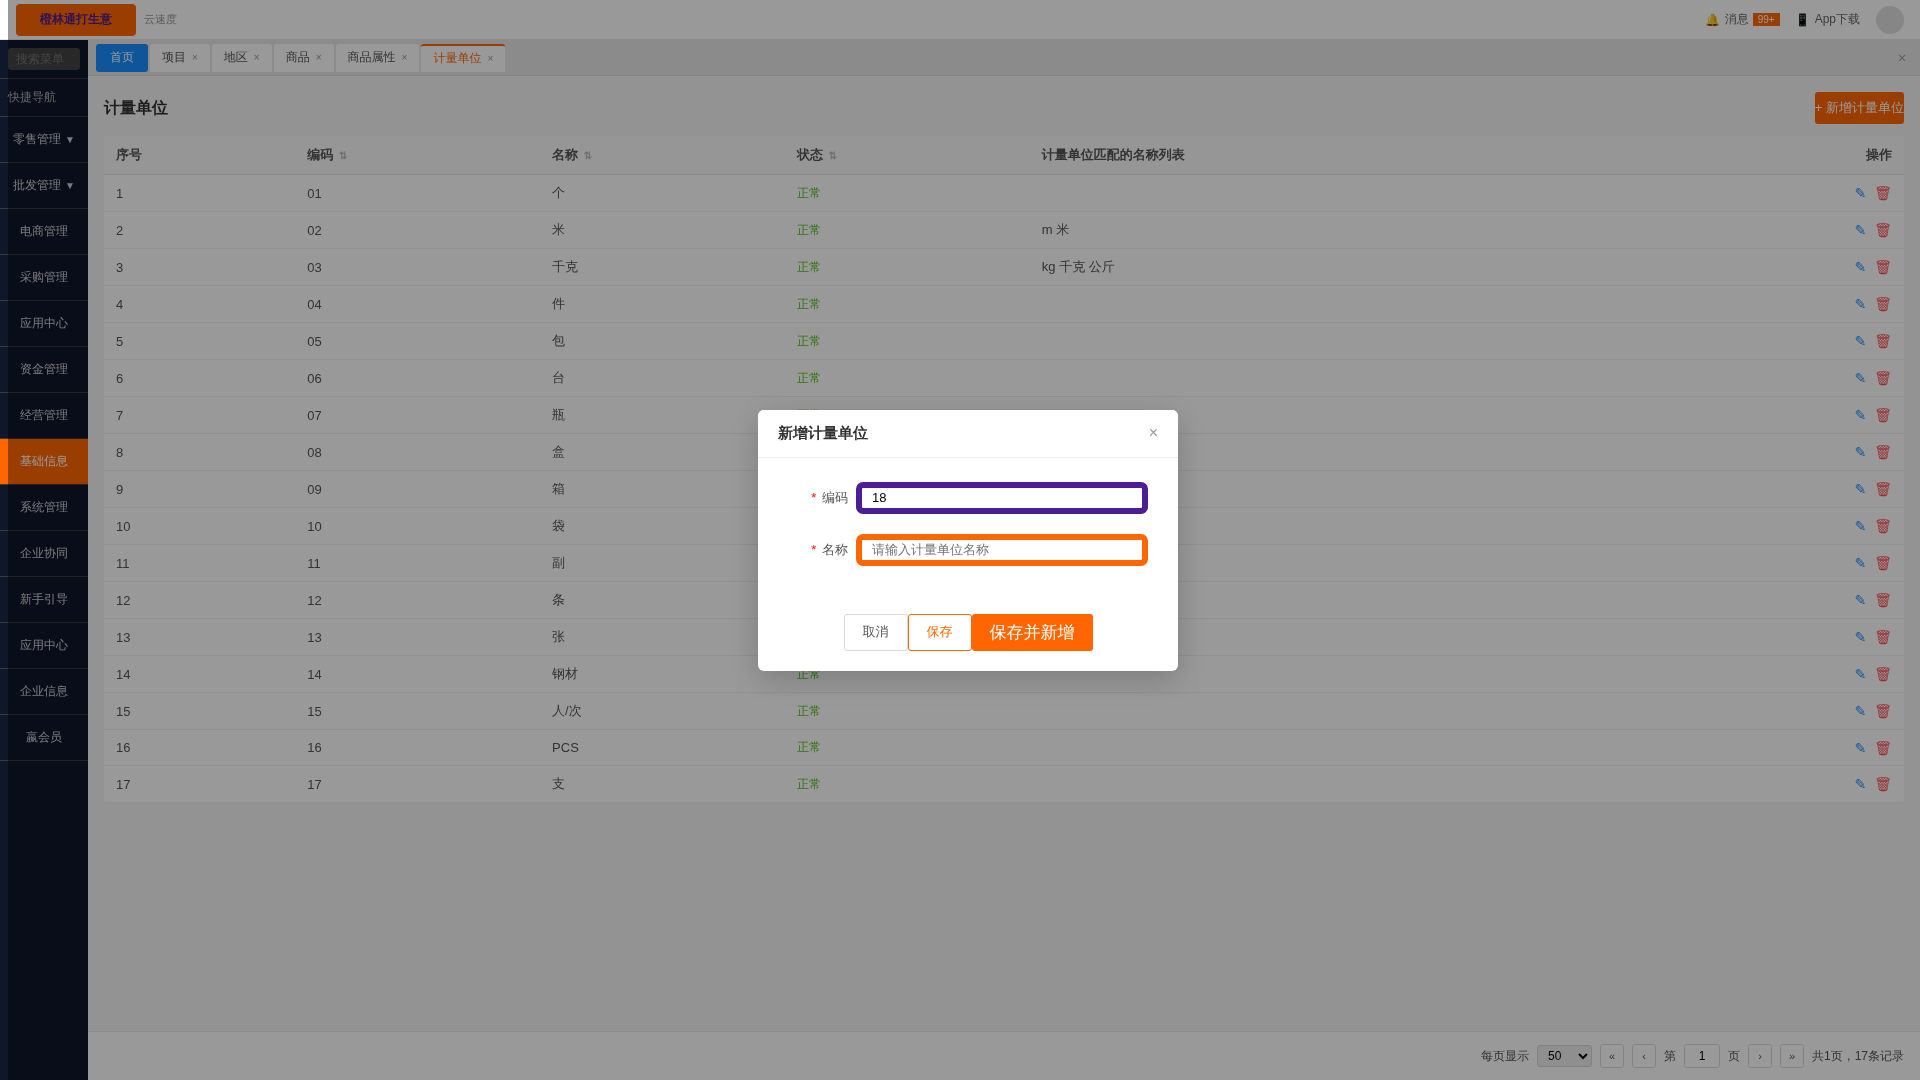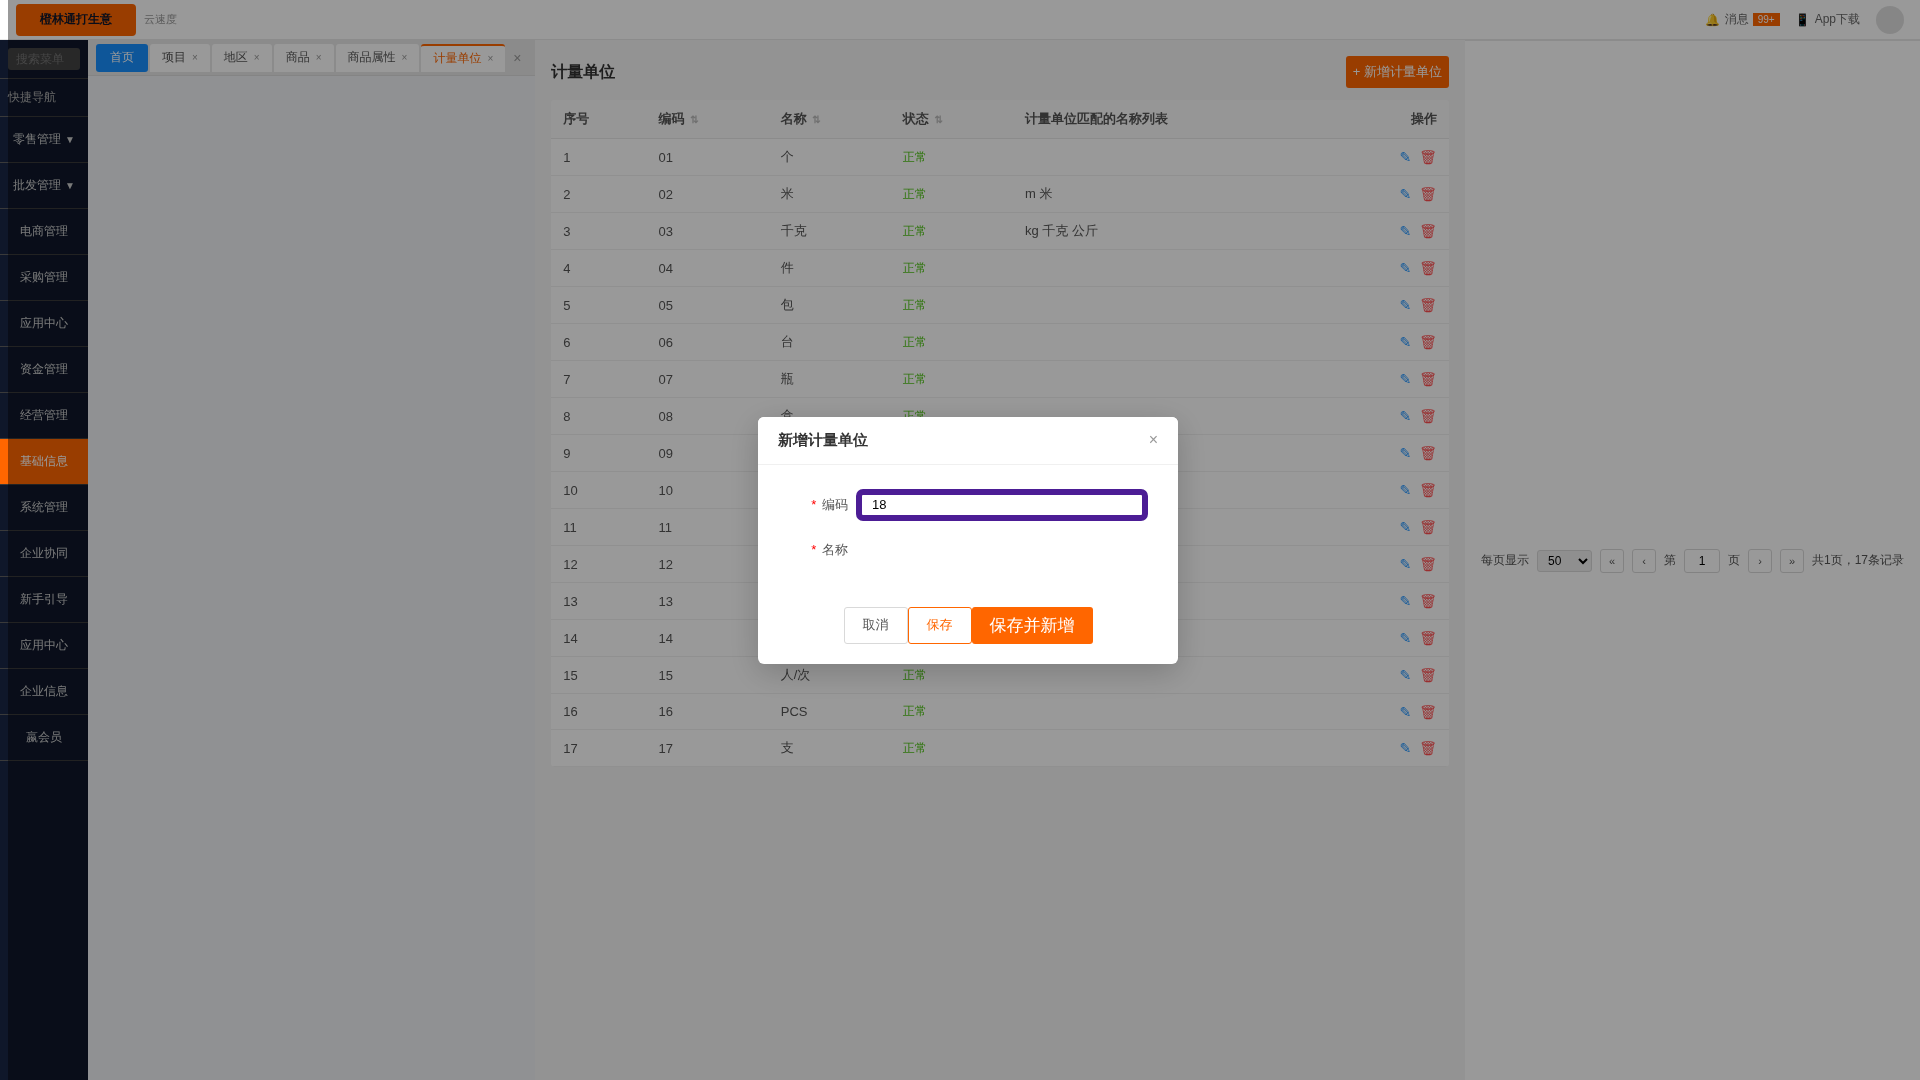--- a/index.html
+++ b/index.html
@@ -21,21 +21,21 @@
       gap: 8px;
     }
     .logo-img {
       width: 120px;
       height: 32px;
       background: #f60;
       border-radius: 4px;
       display: flex;
       align-items: center;
       justify-content: center;
-      color: #0f172a;
+      color: #4c1d95;
       font-size: 12px;
       font-weight: bold;
     }
     .header-right {
       display: flex;
       align-items: center;
       gap: 16px;
     }
     .header-badge {
       display: flex;
@@ -88,20 +88,21 @@
       align-items: center;
       justify-content: center;
       gap: 4px;
     }
     .sidebar-item .arrow { font-size: 10px; }
 
     
     .main-content {
       flex: 1;
       display: flex;
+      flex-direction: column;
       overflow: hidden;
       justify-content: center;
     }
 
     
     .tab-bar {
       background: #e8e8e8;
       display: flex;
       align-items: center;
       height: 36px;
@@ -169,21 +170,21 @@
     }
     .page-title {
       font-size: 16px;
       font-weight: bold;
       color: #333;
     }
     .btn-add {
       background: #f60;
       color: #fff;
       border: none;
-      padding: 7px 7px;
+      padding: 7px 0;
       border-radius: 3px;
       cursor: pointer;
       font-size: 13px;
     }
 
     
     .data-table {
       width: 100%;
       border-collapse: collapse;
       background: #fff;
@@ -741,20 +742,21 @@
           <span class="required">*</span>
           <span>编码</span>
         </label>
         <input class="form-input" type="text" value="18" style="">
       </div>
       <div class="form-row">
         <label class="form-label">
           <span class="required">*</span>
           <span>名称</span>
         </label>
+        <input class="form-input highlighted" type="text" placeholder="请输入计量单位名称" style="">
       </div>
     </div>
     <div class="dialog-footer">
       <button class="btn-cancel">取消</button>
       <button class="btn-save">保存</button>
       <button class="btn-save-new">保存并新增</button>
     </div>
   </div>
 </div>
 

